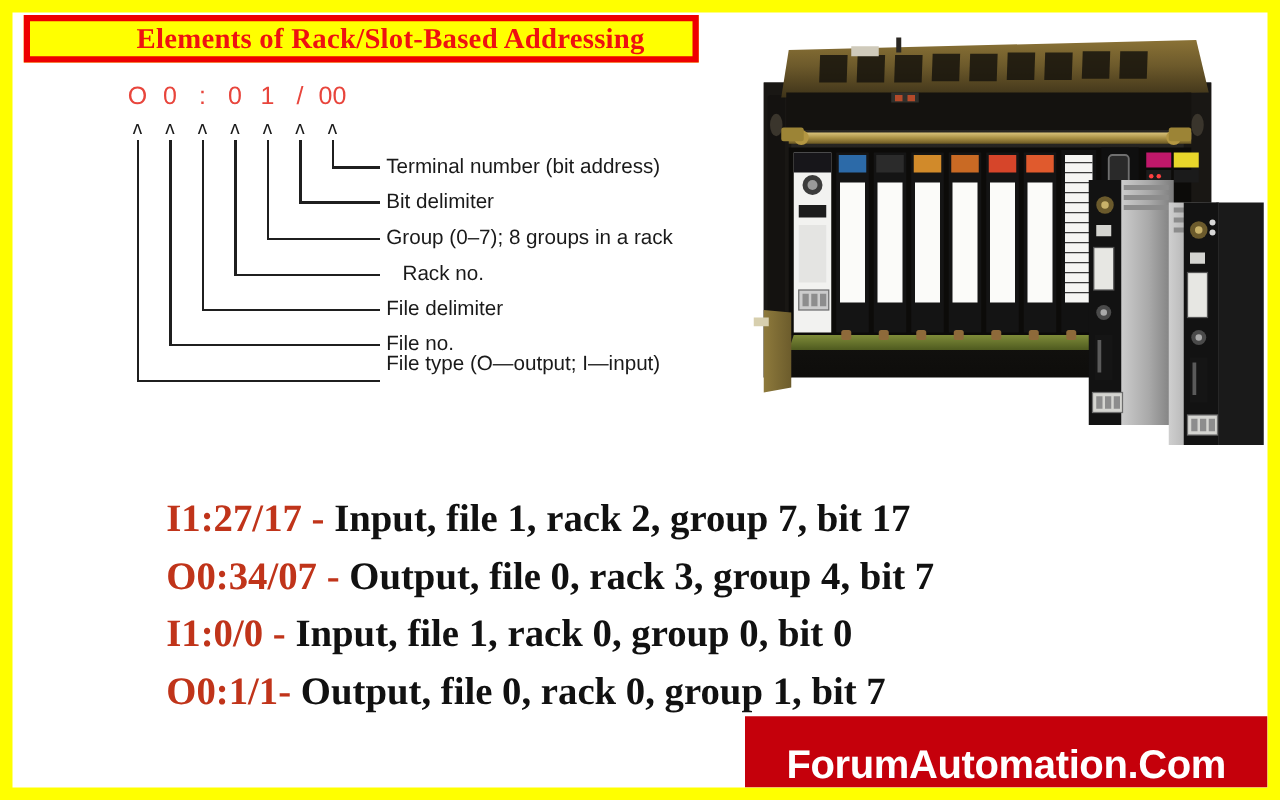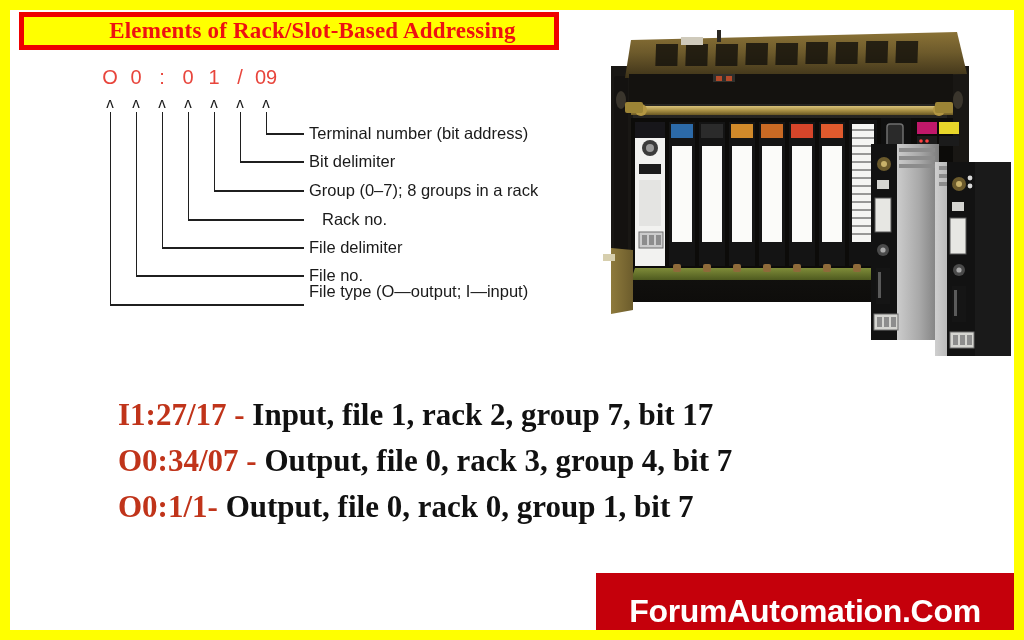--- a/index.html
+++ b/index.html
@@ -98,21 +98,21 @@
     position: absolute;
     left: 585px;
     top: 8px;
     width: 420px;
     height: 370px;
   }
 
   
   #examples {
     position: absolute;
-    left: 108px;
+    left: 123px;
     top: 382px;
     width: 800px;
   }
   .example-line {
     font-family: "Liberation Serif", serif;
     font-weight: bold;
     font-size: 31px;
     color: #111111;
     height: 46px;
     line-height: 46px;
@@ -157,21 +157,21 @@
     </div>
 
     <div id="diagram">
 
       <span class="addr-char" style="left:8px;">O</span>
       <span class="addr-char" style="left:34px;">0</span>
       <span class="addr-char" style="left:60px;">:</span>
       <span class="addr-char" style="left:86px;">0</span>
       <span class="addr-char" style="left:112px;">1</span>
       <span class="addr-char" style="left:138px;">/</span>
-      <span class="addr-char" style="left:164px;">09</span>
+      <span class="addr-char" style="left:164px;">00</span>
 
       <span class="caret" style="left:8px;">ʌ</span>
       <span class="caret" style="left:34px;">ʌ</span>
       <span class="caret" style="left:60px;">ʌ</span>
       <span class="caret" style="left:86px;">ʌ</span>
       <span class="caret" style="left:112px;">ʌ</span>
       <span class="caret" style="left:138px;">ʌ</span>
       <span class="caret" style="left:164px;">ʌ</span>
 
       <svg id="leader-svg" width="520" height="265">
@@ -407,20 +407,23 @@
     </div>
 
     <div id="examples">
       <div class="example-line">
         <span class="ex-addr">I1:27/17</span><span class="ex-addr"> - </span><span class="ex-desc">Input, file 1, rack 2, group 7, bit 17</span>
       </div>
       <div class="example-line">
         <span class="ex-addr">O0:34/07</span><span class="ex-addr"> - </span><span class="ex-desc">Output, file 0, rack 3, group 4, bit 7</span>
       </div>
       <div class="example-line">
+        <span class="ex-addr">I1:0/0</span><span class="ex-addr"> - </span><span class="ex-desc">Input, file 1, rack 0, group 0, bit 0</span>
+      </div>
+      <div class="example-line">
         <span class="ex-addr">O0:1/1</span><span class="ex-addr">- </span><span class="ex-desc">Output, file 0, rack 0, group 1, bit 7</span>
       </div>
     </div>
 
     <div id="brand-banner">
       <span id="brand-text">ForumAutomation.Com</span>
     </div>
 
   </div>
 </div>

